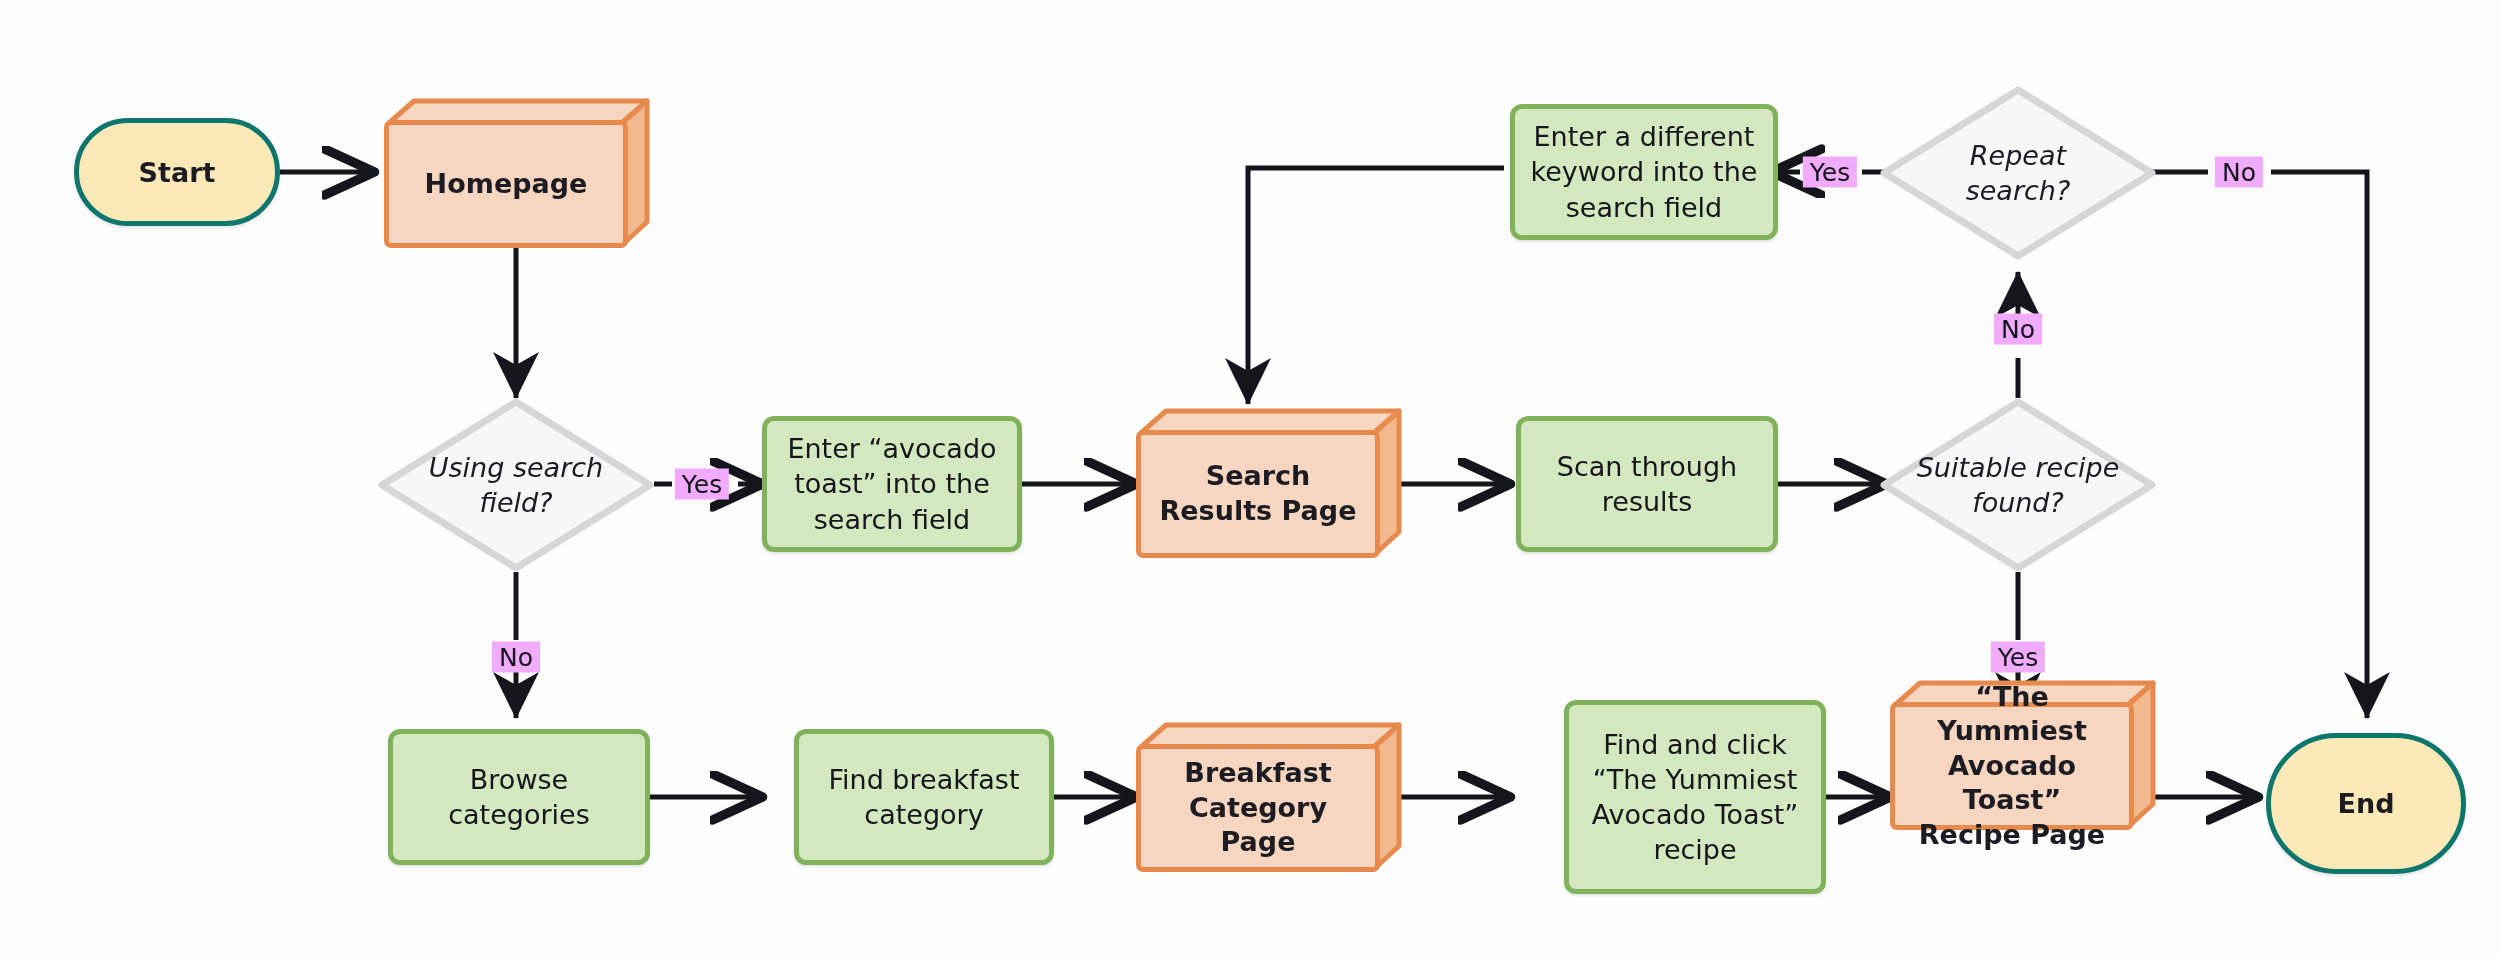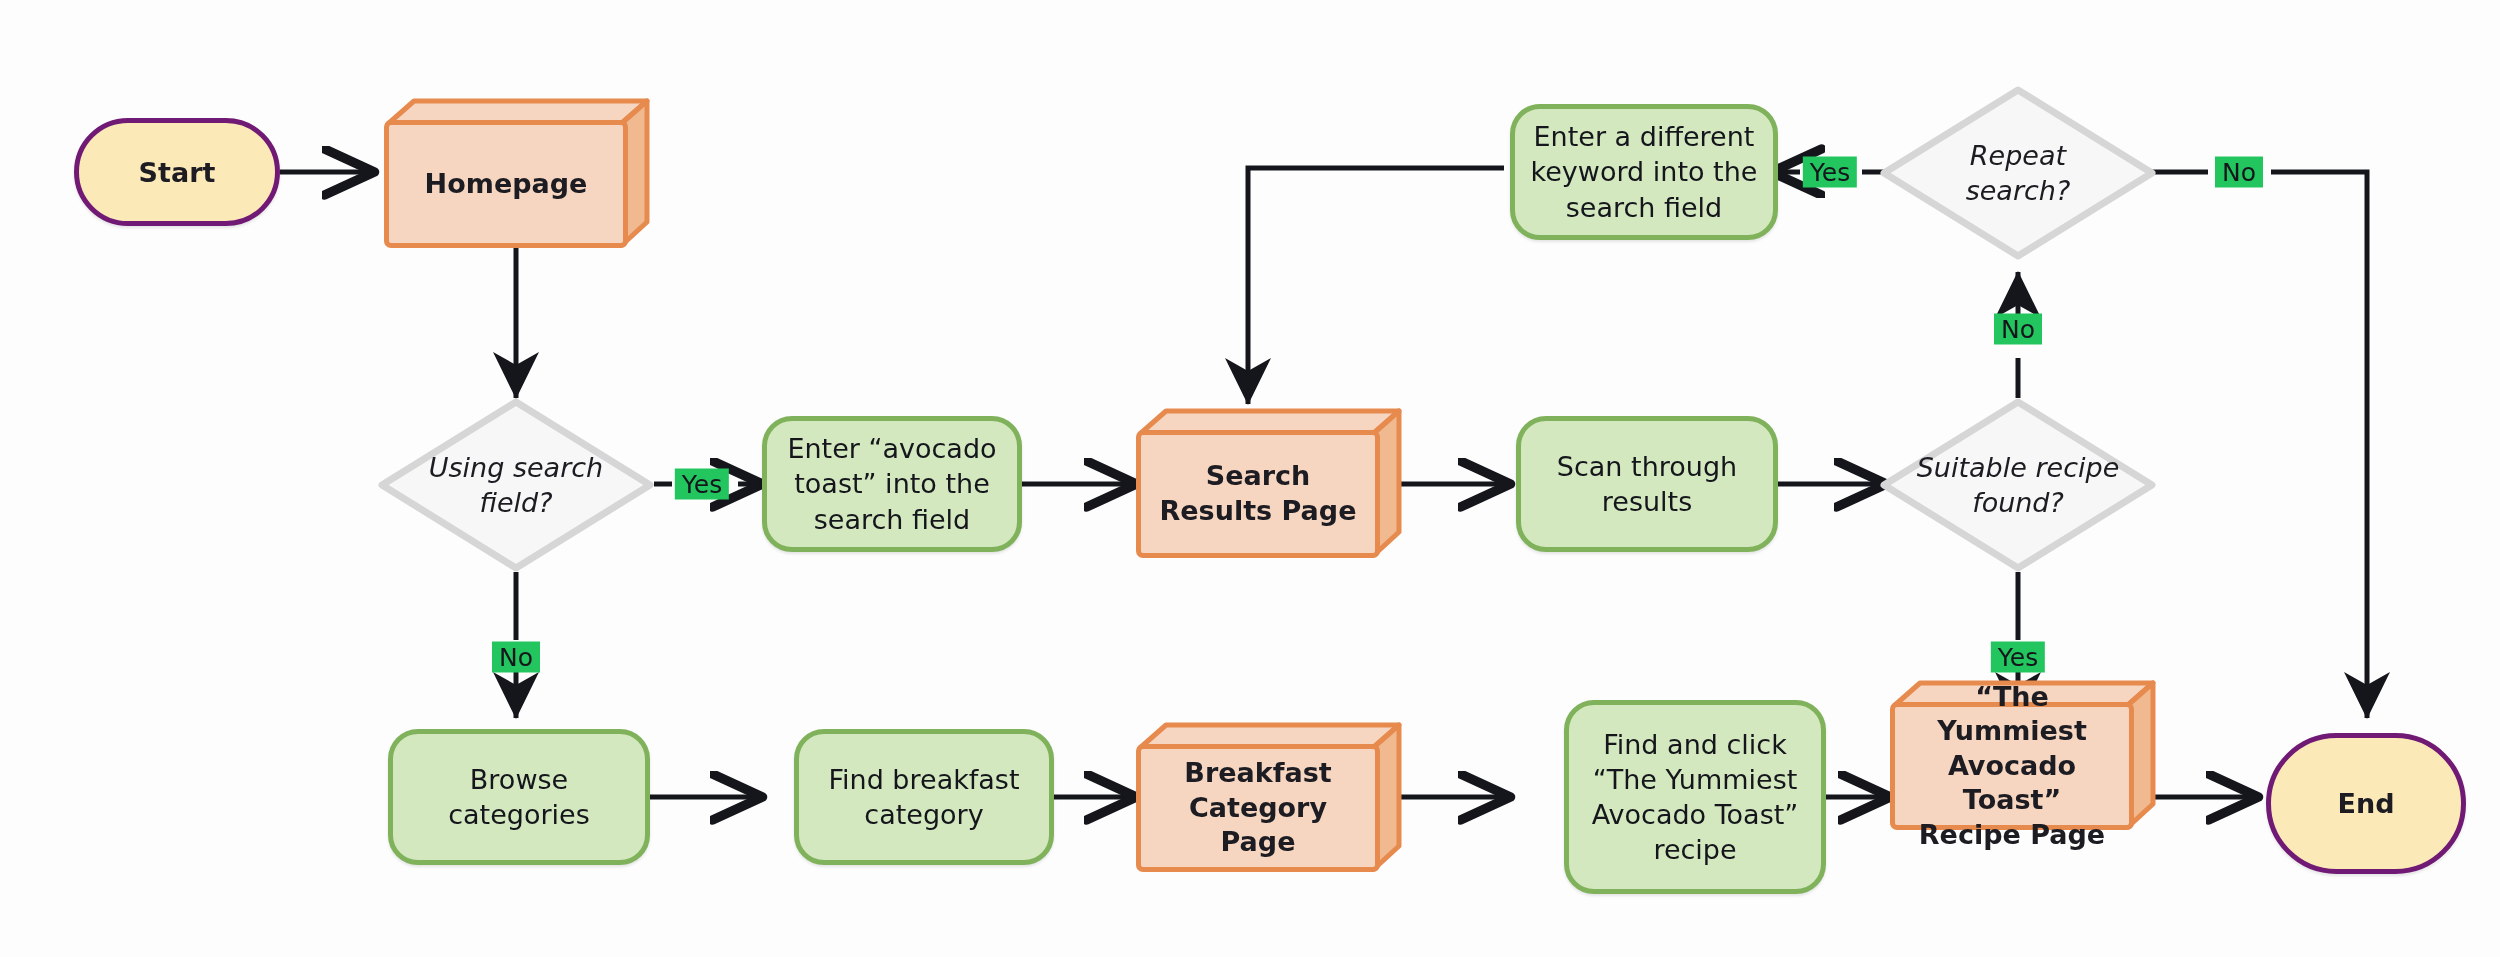--- a/index.html
+++ b/index.html
@@ -4,47 +4,47 @@
 <style>
   html,body{margin:0;padding:0;background:#ffffff;}
   body{width:2500px;height:957px;font-family:"DejaVu Sans",sans-serif;overflow:hidden;}
   #stage{position:relative;width:2500px;height:957px;background:#fdfdfd;}
   svg#edges{position:absolute;left:0;top:0;width:2500px;height:957px;pointer-events:none;}
 
   .node{position:absolute;box-sizing:border-box;display:flex;align-items:center;justify-content:center;text-align:center;}
   .node .txt{display:block;width:100%;padding:0 14px;box-sizing:border-box;}
 
   
-  .n-term{background:#fce9b8;border:5px solid #701a75;border-radius:999px;
+  .n-term{background:#fce9b8;border:5px solid #0f766e;border-radius:999px;
           font-weight:bold;font-size:27px;color:#1c1c22;
           box-shadow:0 2px 3px rgba(0,0,0,.10);}
 
   
-  .n-proc{background:#d3e8bf;border:5px solid #7fb25a;border-radius:30px;
+  .n-proc{background:#d3e8bf;border:5px solid #7fb25a;border-radius:12px;
           font-size:27px;line-height:1.30;color:#15161c;font-weight:400;
           box-shadow:0 2px 3px rgba(0,0,0,.10);}
 
   
   .n-page{font-weight:bold;font-size:27px;line-height:1.28;color:#1c1c22;}
   .n-page .face{position:absolute;left:0;top:22px;right:22px;bottom:0;
           background:#f6d6c0;border:5px solid #e78a4e;border-radius:7px;
           display:flex;align-items:center;justify-content:center;box-sizing:border-box;
           z-index:2;}
   .n-page .poly{position:absolute;left:0;top:0;width:100%;height:100%;overflow:visible;}
 
   
   .n-dec{font-style:italic;font-size:27px;line-height:1.30;color:#1c1c22;}
   .n-dec .dia{position:absolute;left:0;top:0;width:100%;height:100%;}
   .n-dec .lbl{position:absolute;left:0;top:0;width:100%;height:100%;
               display:flex;align-items:center;justify-content:center;
               text-align:center;z-index:2;}
   .n-dec .lbl span{display:block;width:74%;}
 
   
-  .elabel{position:absolute;font-size:25px;color:#15161c;background:#22c55e;
+  .elabel{position:absolute;font-size:25px;color:#15161c;background:#f0abfc;
           padding:1px 7px;white-space:nowrap;z-index:5;
           transform:translate(-50%,-50%);font-style:normal;font-weight:400;}
 </style>
 </head>
 <body>
 
 <div id="stage">
 
   <svg id="edges" viewBox="0 0 2500 957">
     <defs>

